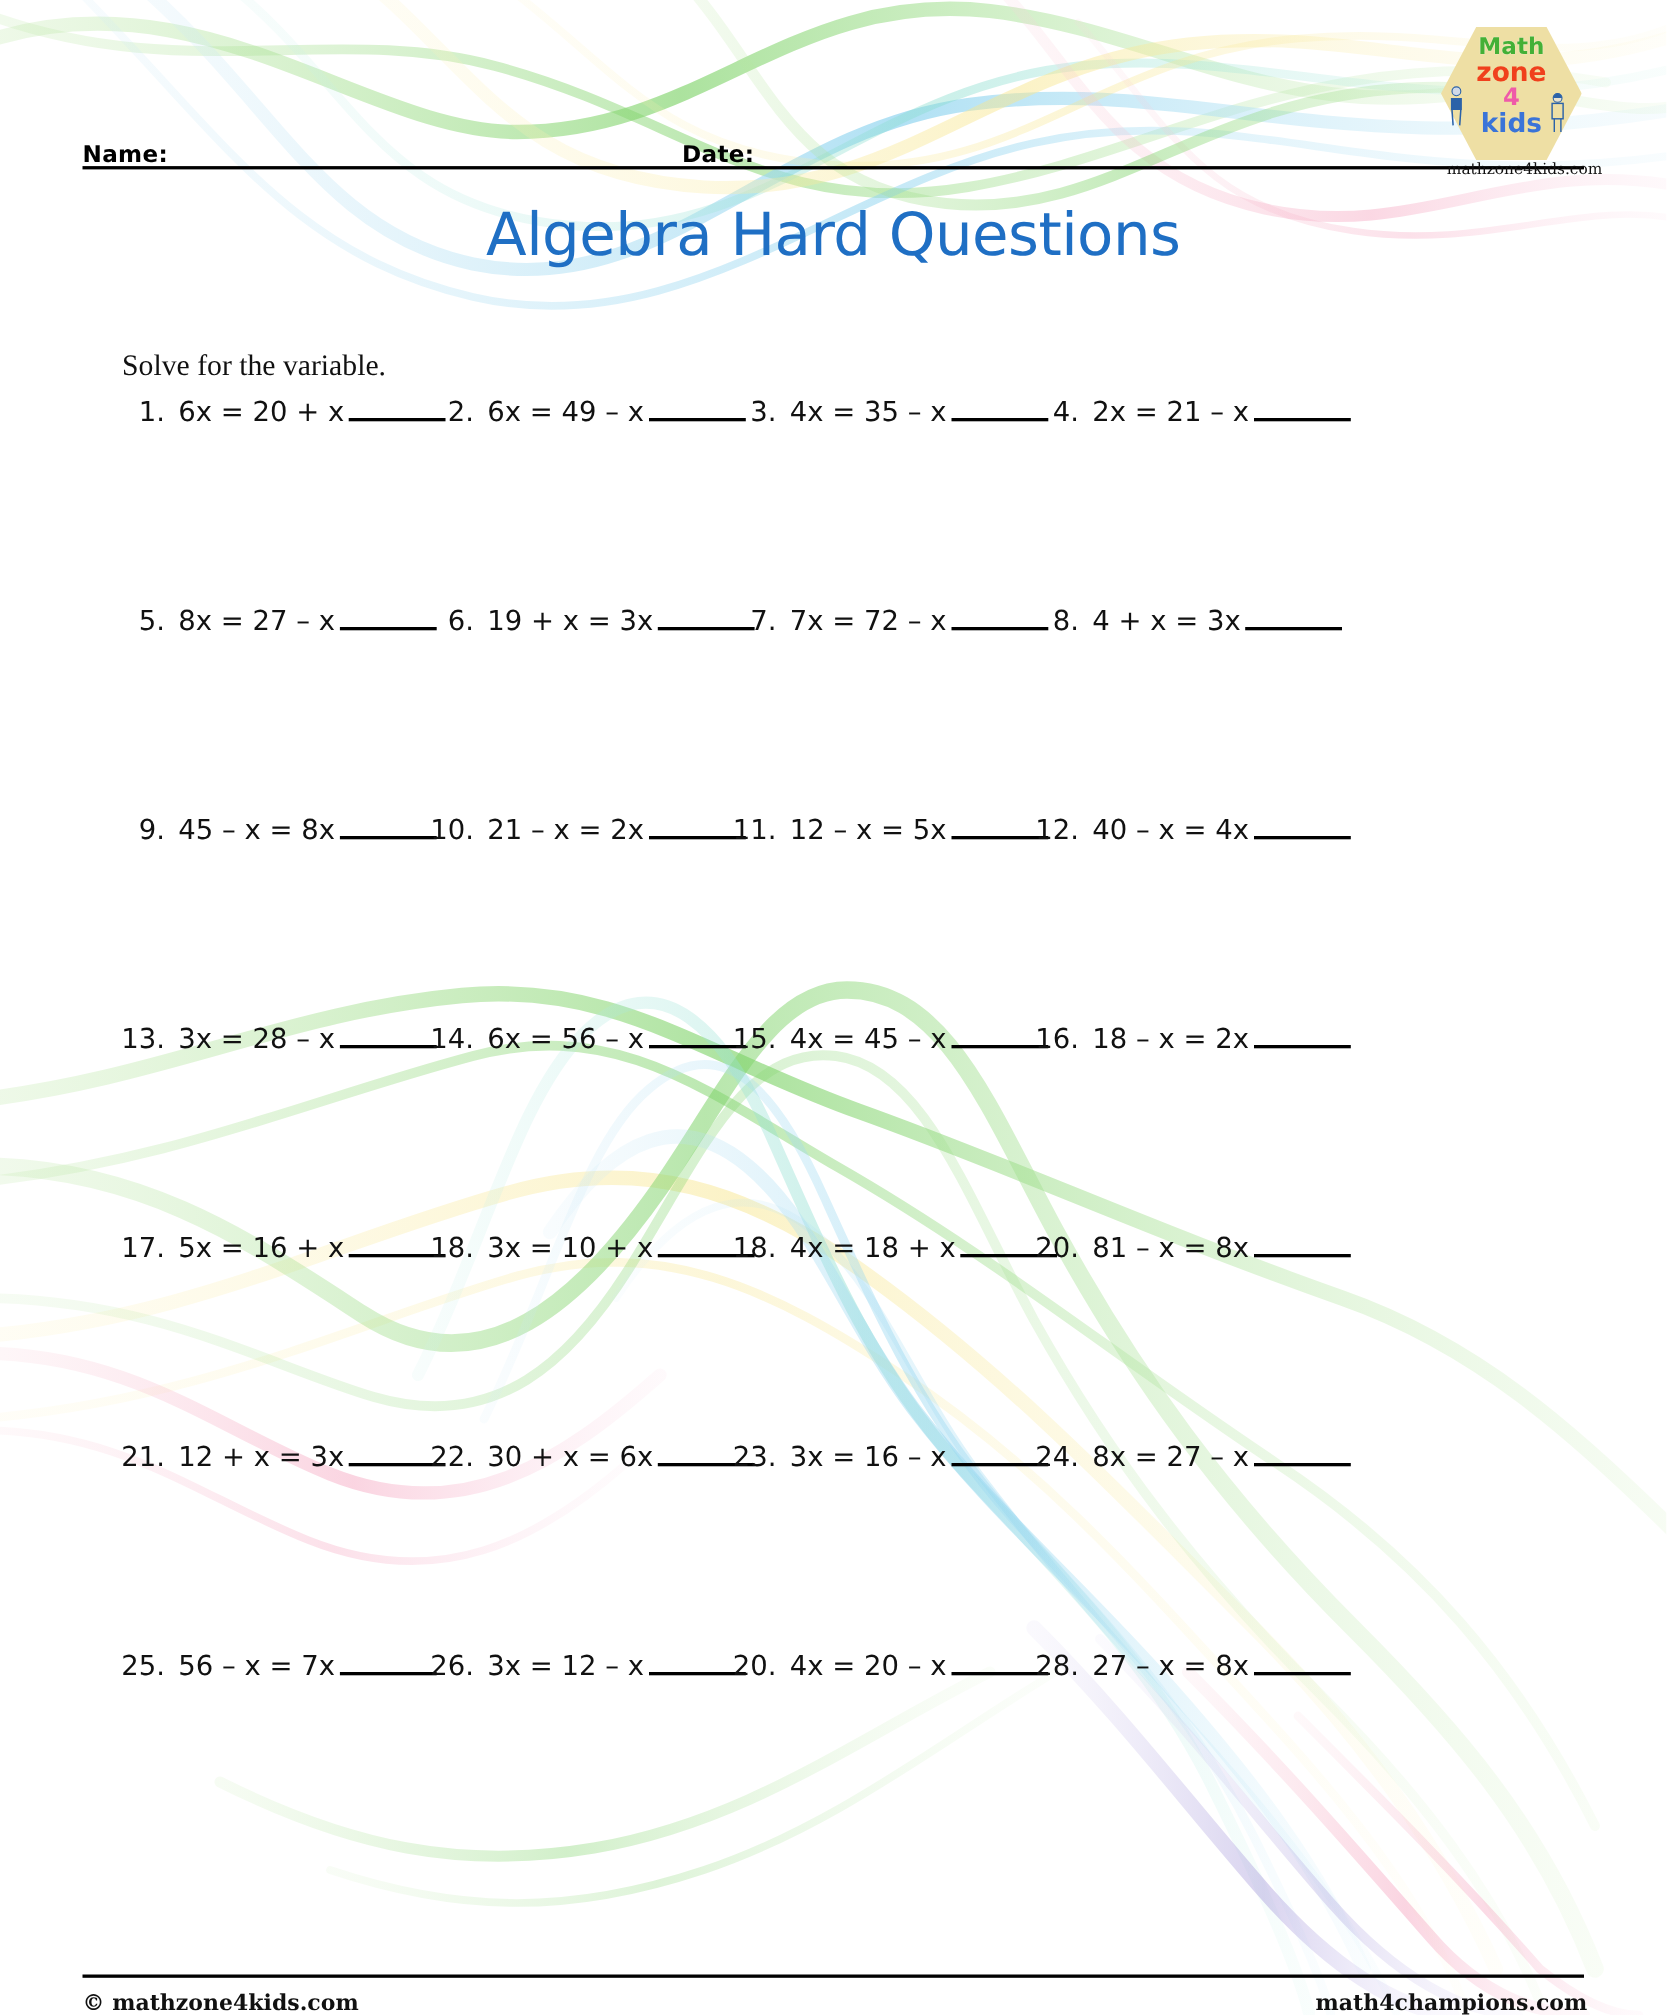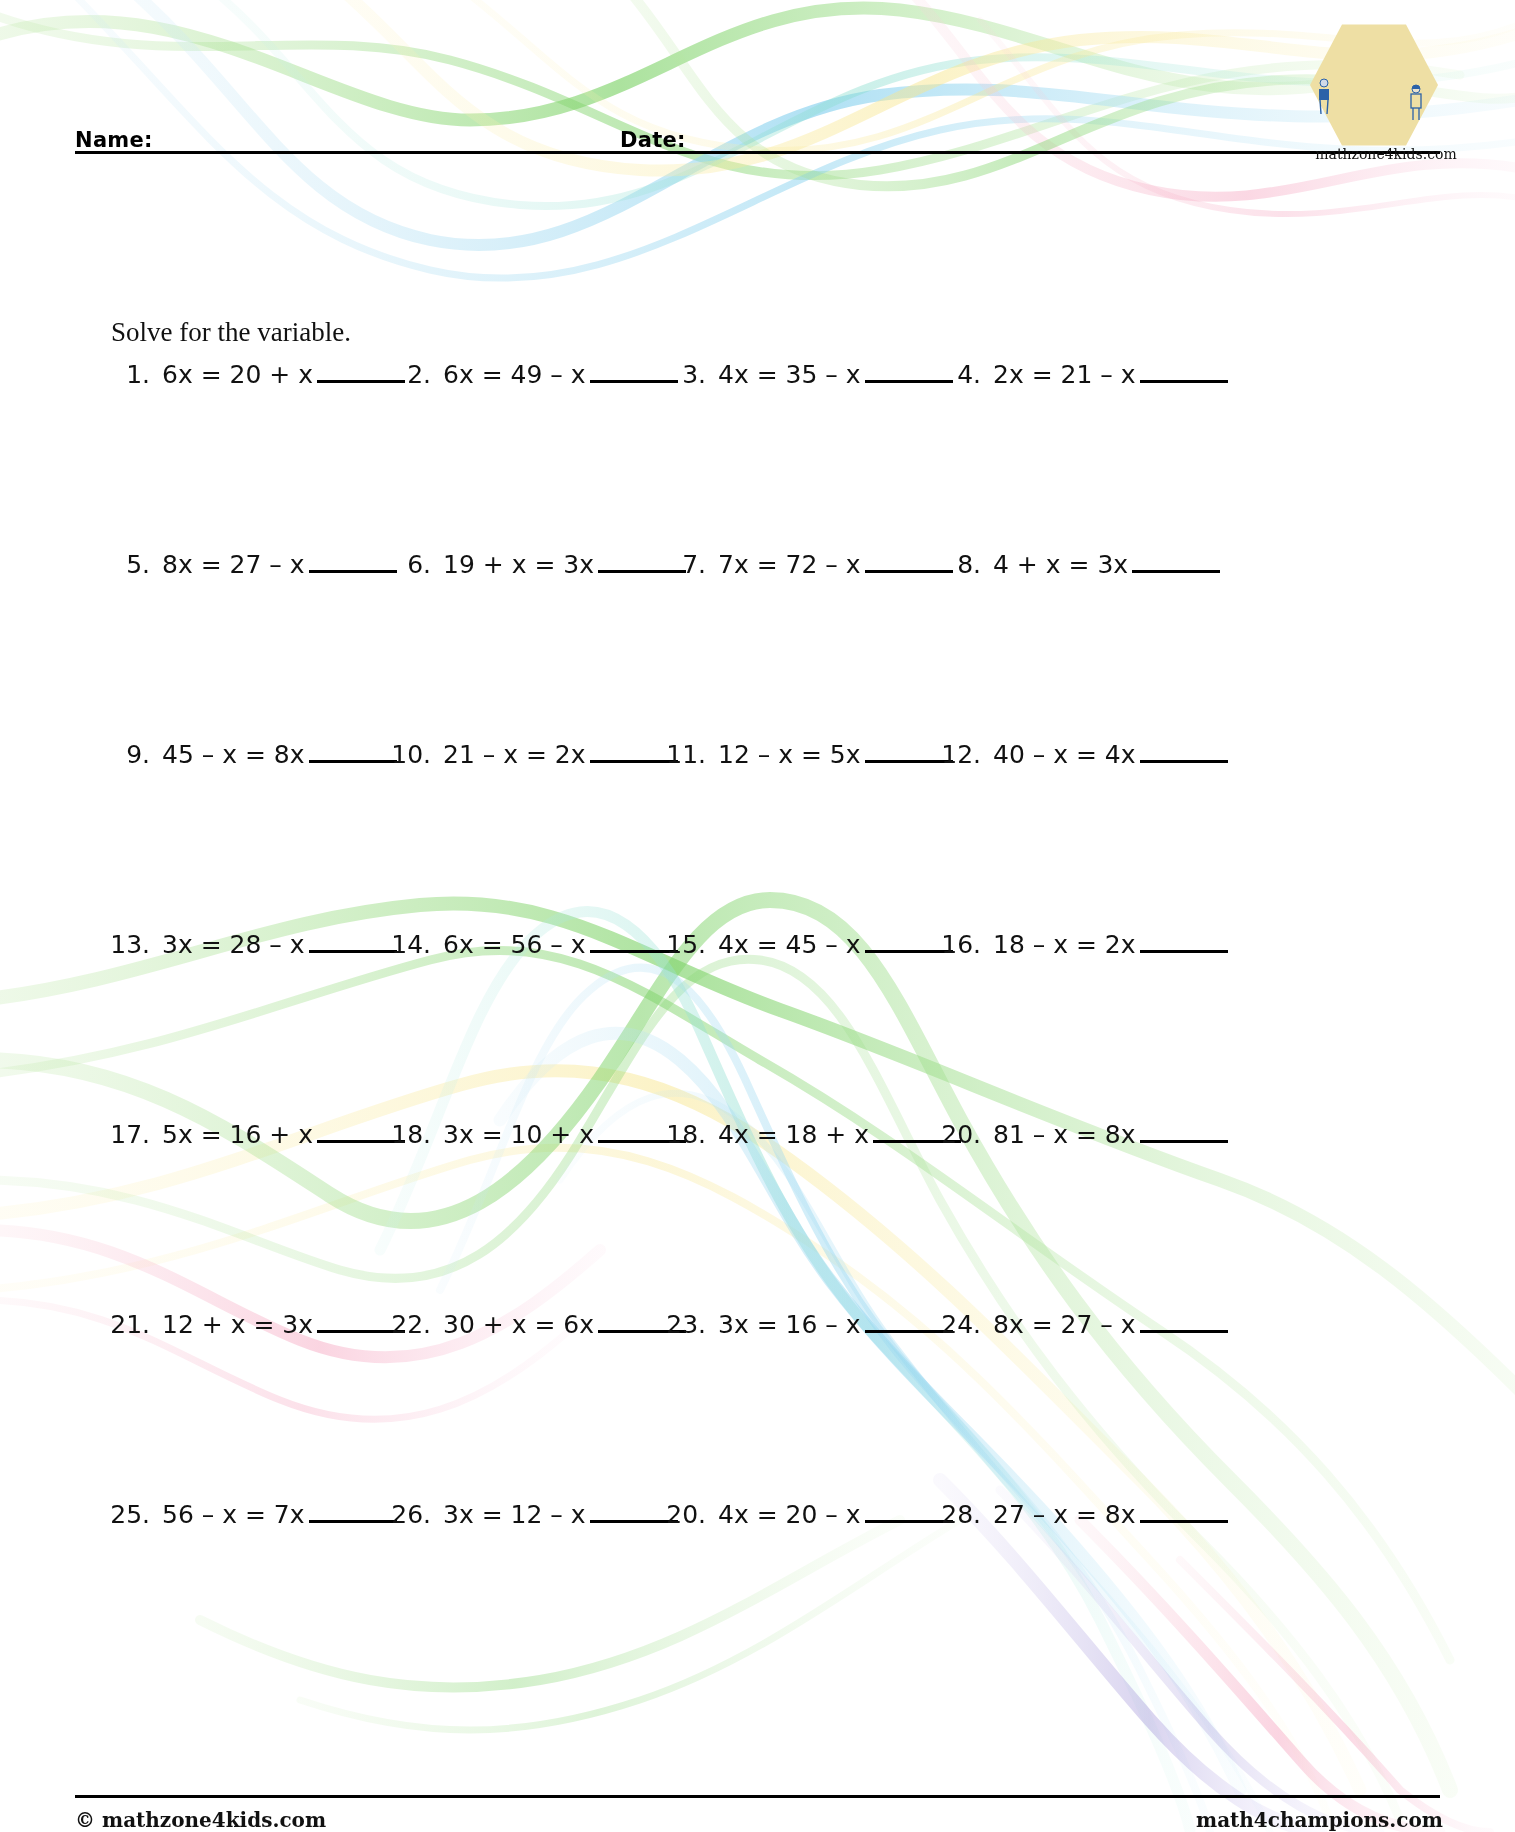--- a/index.html
+++ b/index.html
@@ -318,29 +318,36 @@
       <circle cx="8" cy="5" r="4" fill="#cfd9e8" stroke="#2b62a8" stroke-width="1"></circle>
       <path d="M3 11 L13 11 L13 22 L3 22 Z" fill="#2b62a8"></path>
       <path d="M4 22 L5 36 M12 22 L11 36" stroke="#2b62a8" stroke-width="1.4" fill="none"></path>
     </svg>
     <svg class="logo-kid-right" viewBox="0 0 16 38" xmlns="http://www.w3.org/2000/svg">
       <circle cx="8" cy="5" r="4" fill="#e8e2d0" stroke="#2b62a8" stroke-width="1"></circle>
       <path d="M8 1 A4 4 0 0 1 12 5 L4 5 A4 4 0 0 1 8 1 Z" fill="#2b62a8"></path>
       <rect x="3" y="10" width="10" height="14" fill="none" stroke="#2b62a8" stroke-width="1.3"></rect>
       <path d="M5 24 L5 36 M11 24 L11 36" stroke="#2b62a8" stroke-width="1.3" fill="none"></path>
     </svg>
+    <div class="logo-text">
+      <span class="logo-math">Math</span>
+      <span class="logo-zone">zone</span>
+      <span class="logo-four">4</span>
+      <span class="logo-kids">kids</span>
+    </div>
     <div class="logo-url">mathzone4kids.com</div>
   </div>
 
   <div class="header-row">
     <span class="lbl-name">Name:</span>
     <span class="lbl-date">Date:</span>
   </div>
   <div class="rule-top"></div>
 
+  <div class="title">Algebra Hard Questions</div>
 
   <div class="instruction">Solve for the variable.</div>
 
   <div class="grid">
 
     <div class="row">
       <div class="cell c0">
         <span class="num">1.</span>
         <span class="eq">6x = 20 + x</span>
         <span class="blank"></span>

